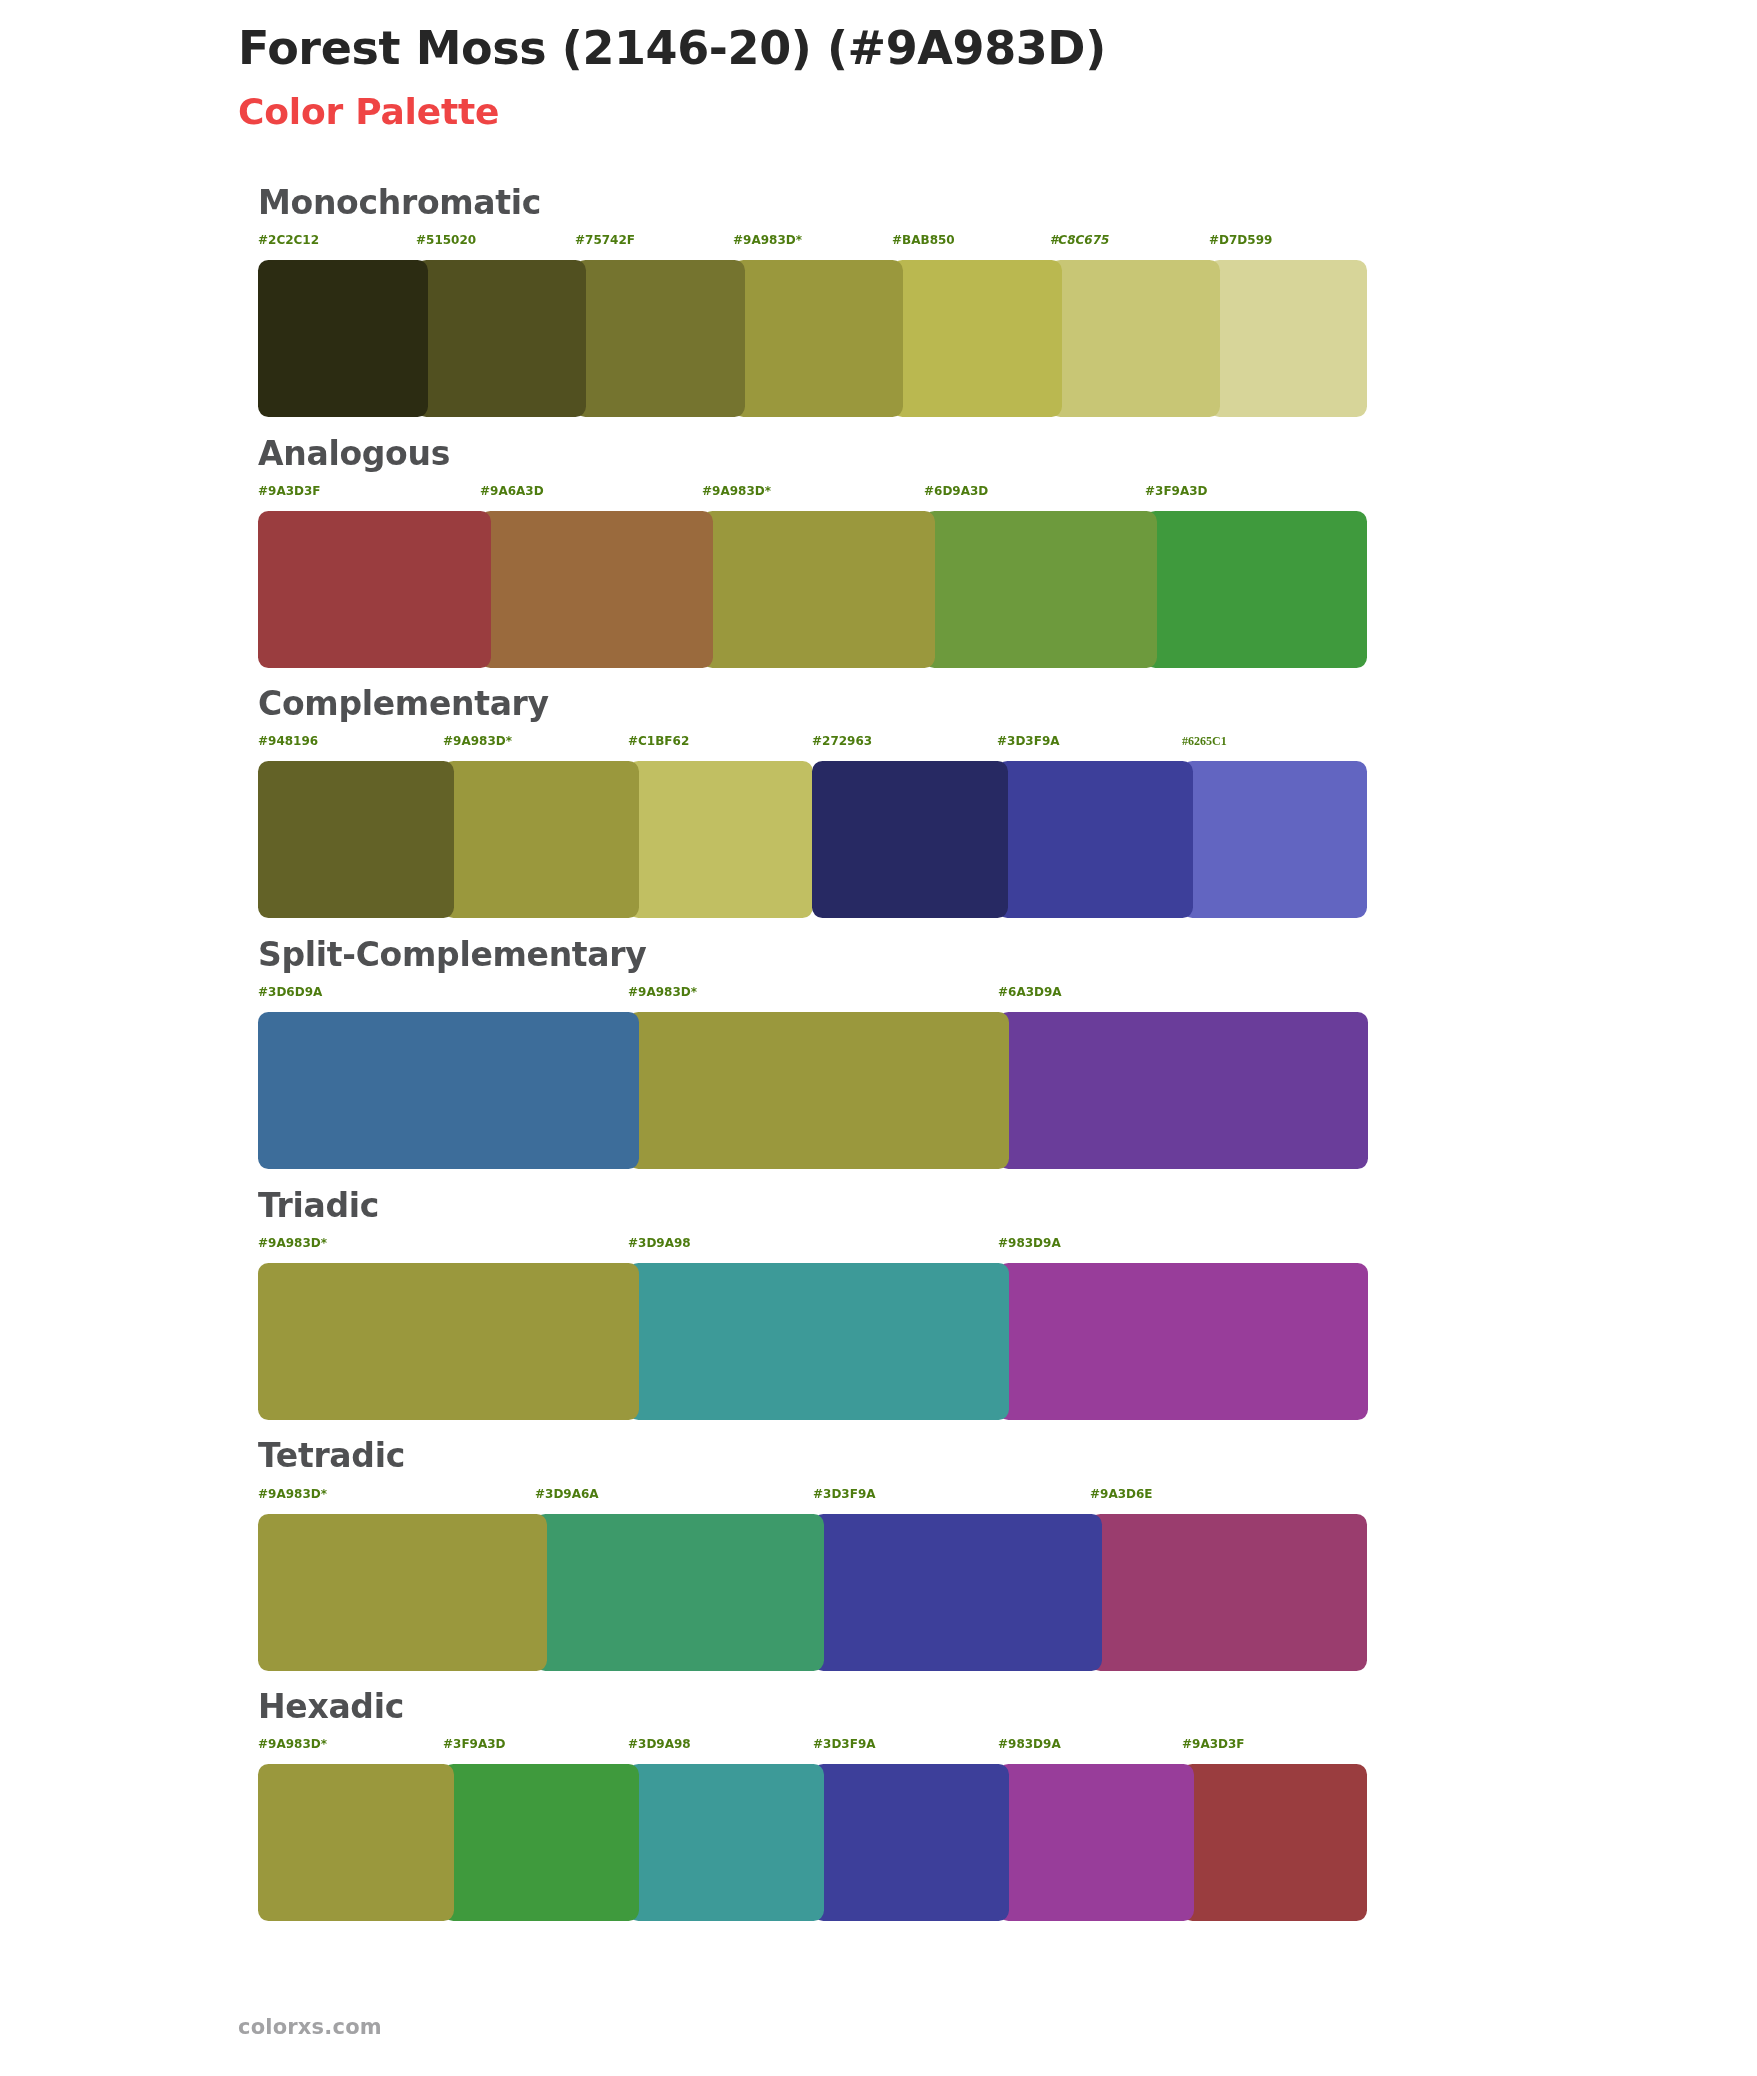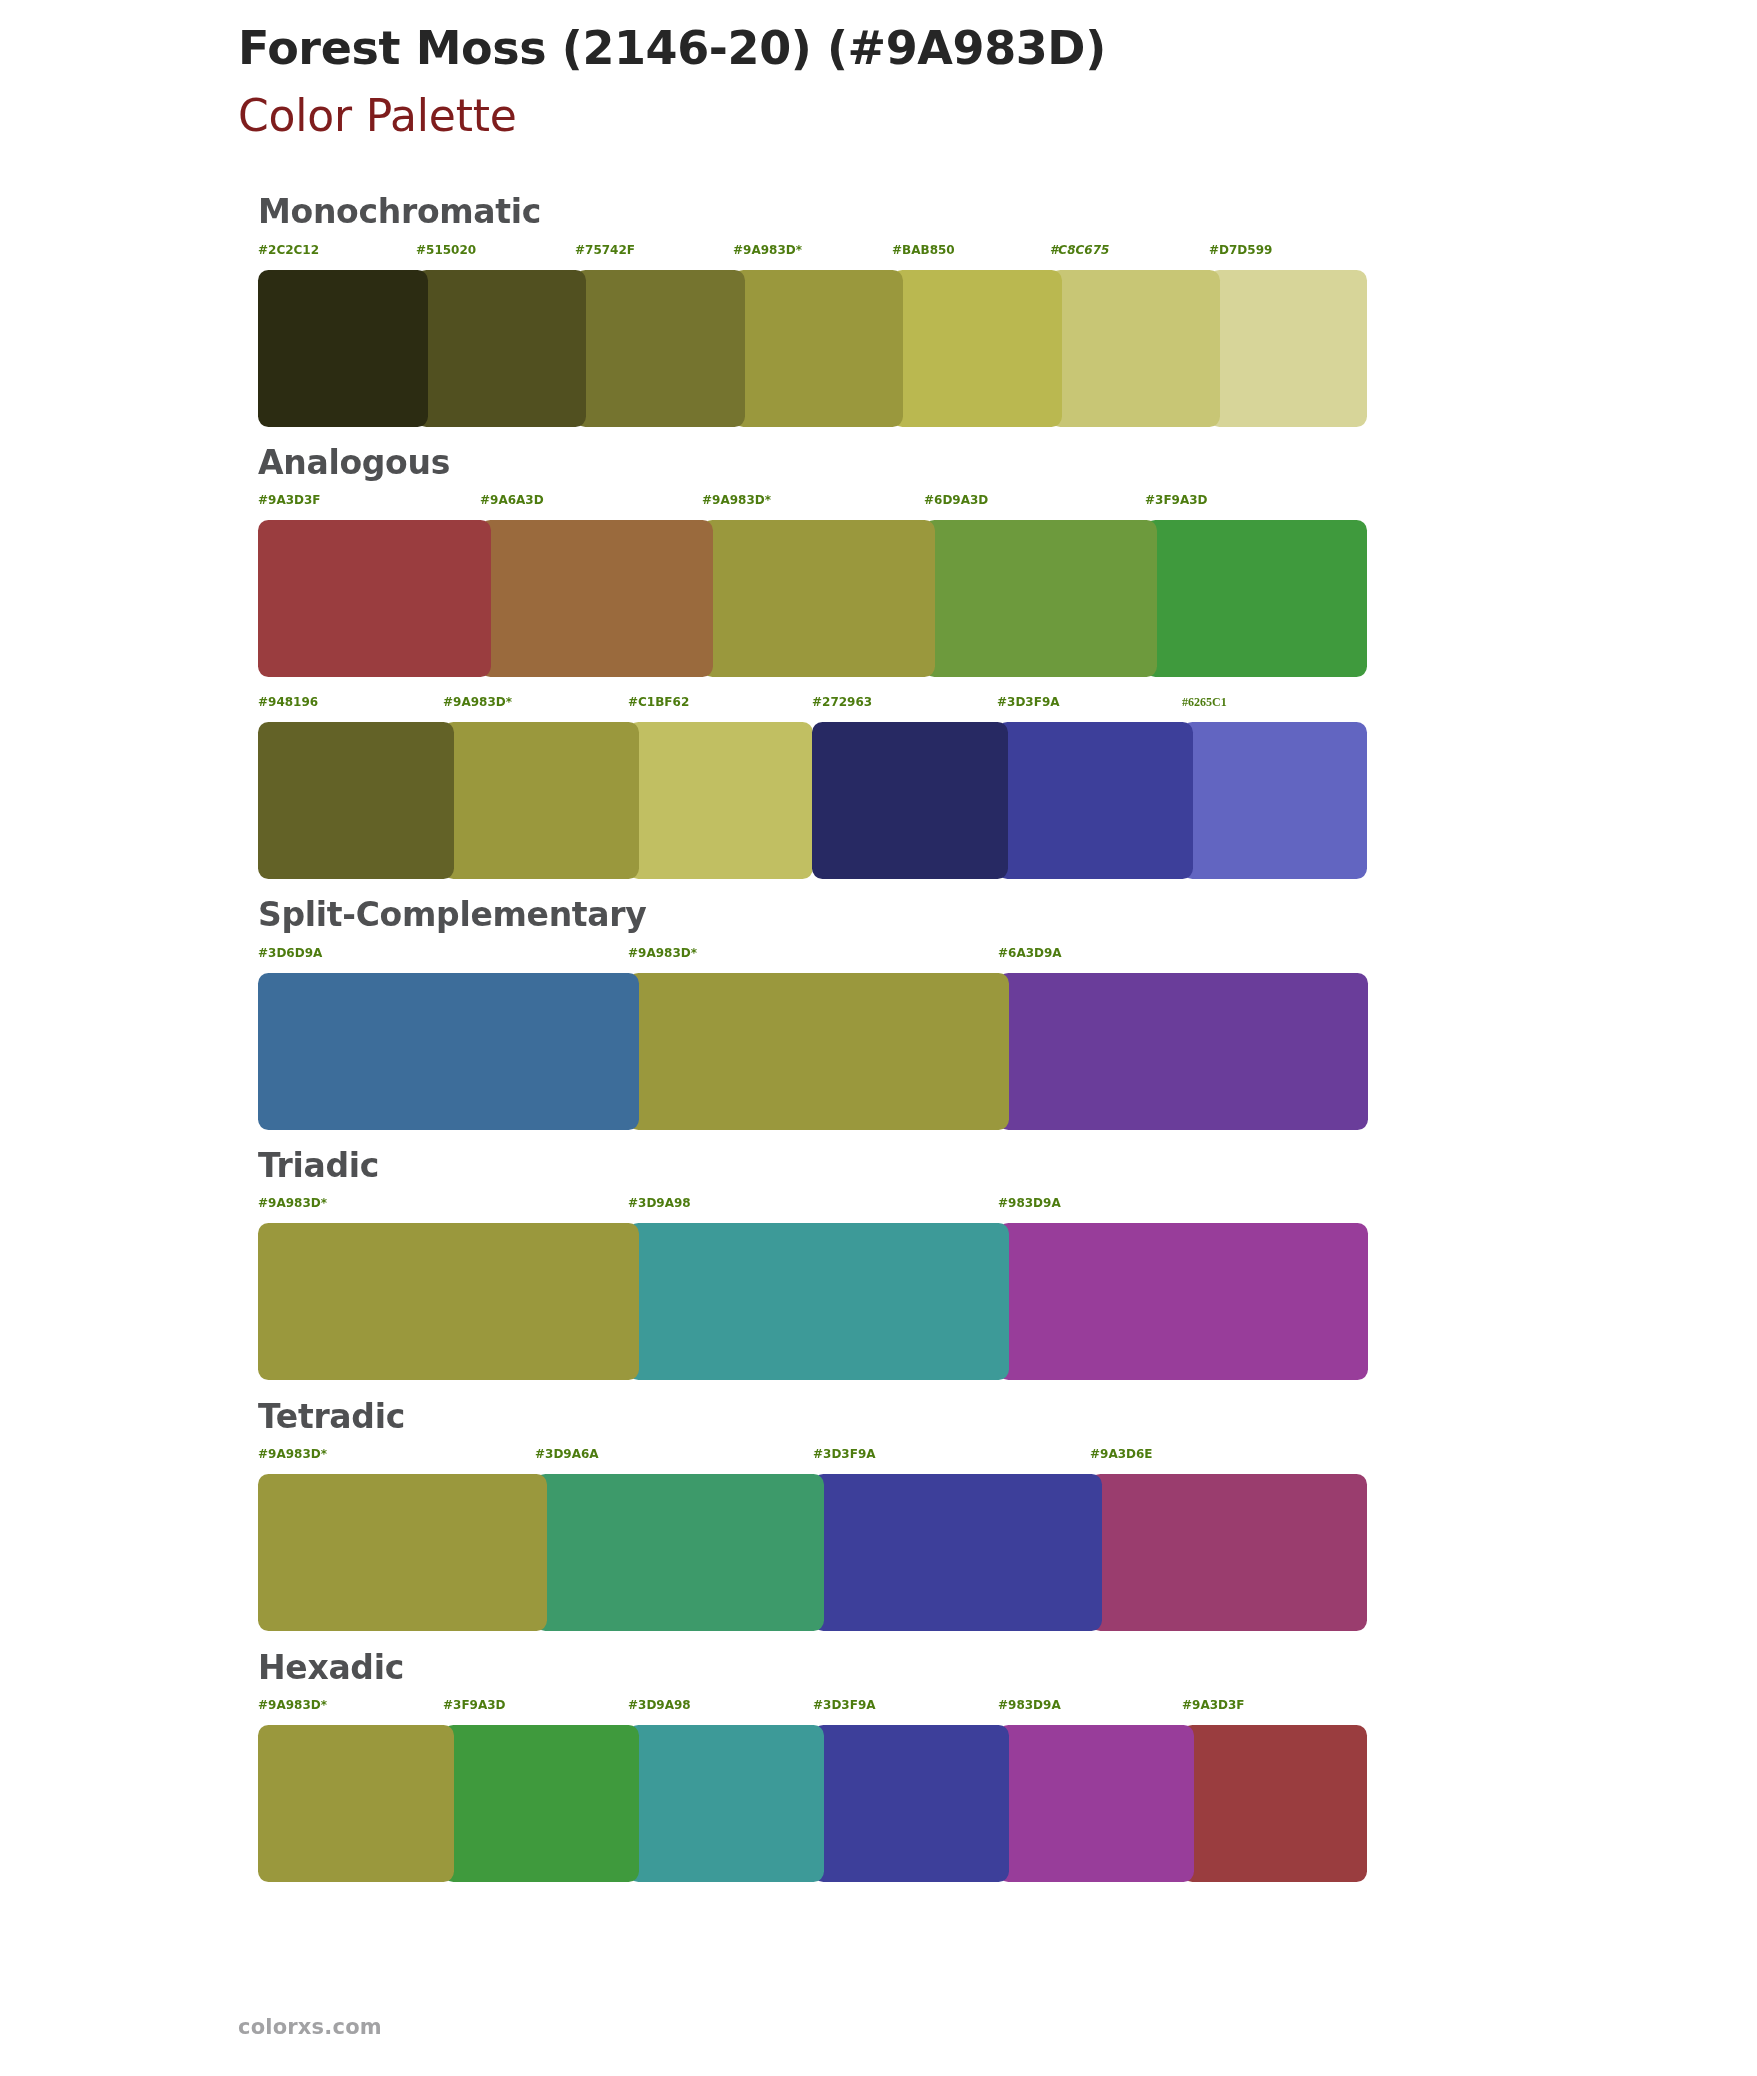--- a/index.html
+++ b/index.html
@@ -29,23 +29,23 @@
   .title {
     font-size: 46px;
     font-weight: 700;
     color: #262626;
     letter-spacing: -0.4px;
     line-height: 1.18;
     margin: 0;
     white-space: nowrap;
   }
   .subtitle {
-    font-size: 44px;
-    font-weight: 400;
-    color: #7f1d1d;
+    font-size: 36px;
+    font-weight: 700;
+    color: #ef4444;
     letter-spacing: -0.2px;
     line-height: 1.2;
     margin: 14.4px 0 0 0;
   }
   .sections {
     margin-top: 51px;
     margin-left: 20px;
   }
   .section {
     padding-left: 238px;
@@ -135,20 +135,21 @@
         </div>
         <div class="band-swatches" style="height: 157px;">
           <div class="swatch" title="#9A3D3F" style="left: 0px; width: 233px; height: 157px; background: rgb(154, 61, 63); z-index: 100; border-radius: 10.4px;"></div>
           <div class="swatch" title="#9A6A3D" style="left: 222px; width: 233px; height: 157px; background: rgb(154, 106, 61); z-index: 99; border-radius: 10.4px;"></div>
           <div class="swatch" title="#9A983D*" style="left: 444px; width: 233px; height: 157px; background: rgb(154, 152, 61); z-index: 98; border-radius: 10.4px;"></div>
           <div class="swatch" title="#6D9A3D" style="left: 666px; width: 233px; height: 157px; background: rgb(109, 154, 61); z-index: 97; border-radius: 10.4px;"></div>
           <div class="swatch" title="#3F9A3D" style="left: 887px; width: 222px; height: 157px; background: rgb(63, 154, 61); z-index: 96; border-radius: 10.4px;"></div>
         </div>
       </div>
       <div class="section">
+        <div class="section-heading">Complementary</div>
         <div class="band-labels">
           <div class="swatch-label" style="left: 0px;">#948196</div>
           <div class="swatch-label" style="left: 185px;">#9A983D*</div>
           <div class="swatch-label" style="left: 370px;">#C1BF62</div>
           <div class="swatch-label" style="left: 554px;">#272963</div>
           <div class="swatch-label" style="left: 739px;">#3D3F9A</div>
           <div class="swatch-label" style="left: 924px; font-family: Liberation Serif, serif;">#6265C1</div>
         </div>
         <div class="band-swatches" style="height: 157px;">
           <div class="swatch" title="#636227" style="left: 0px; width: 196px; height: 157px; background: rgb(99, 98, 39); z-index: 100; border-radius: 10.4px;"></div>

